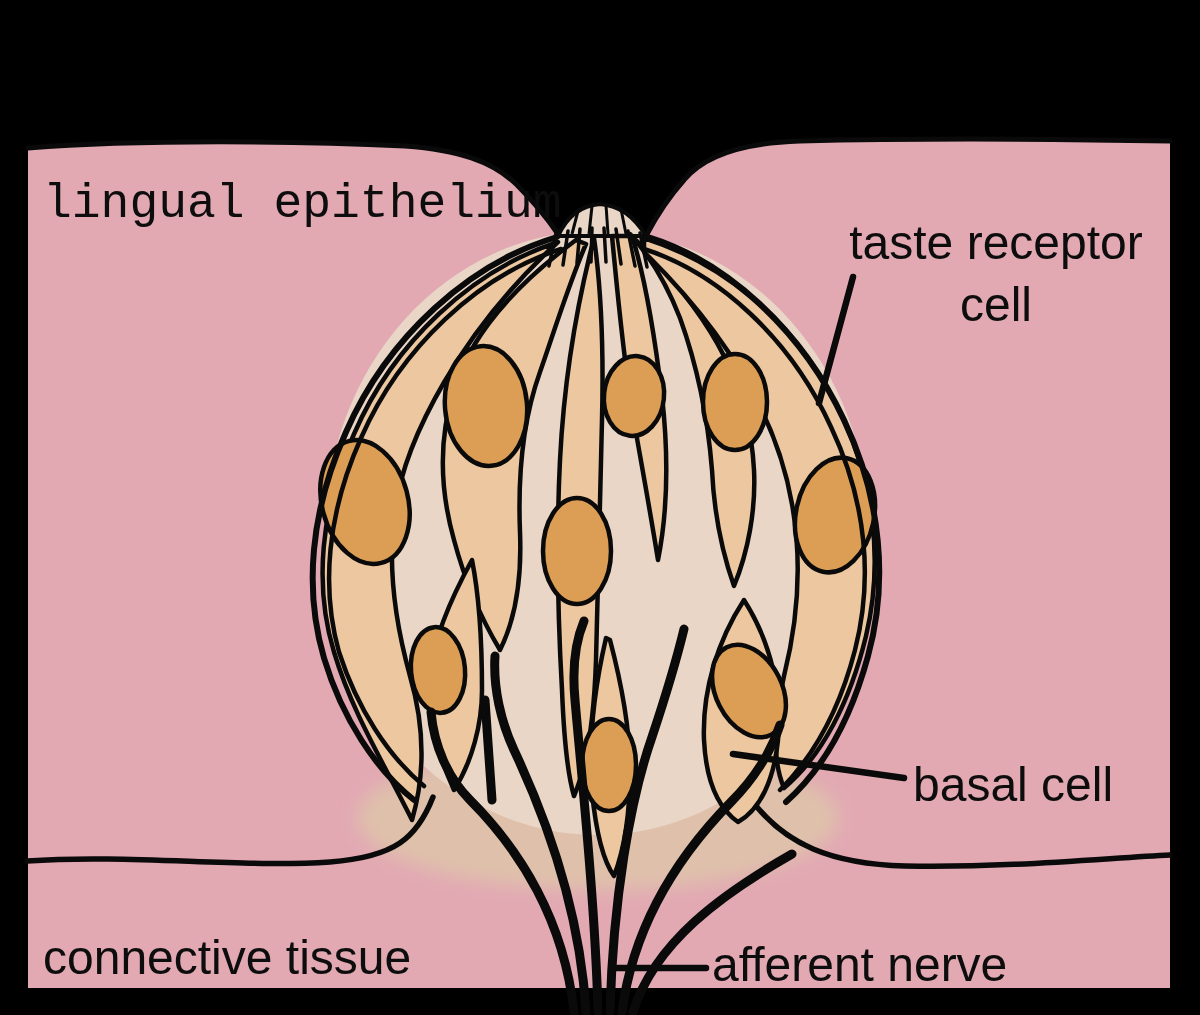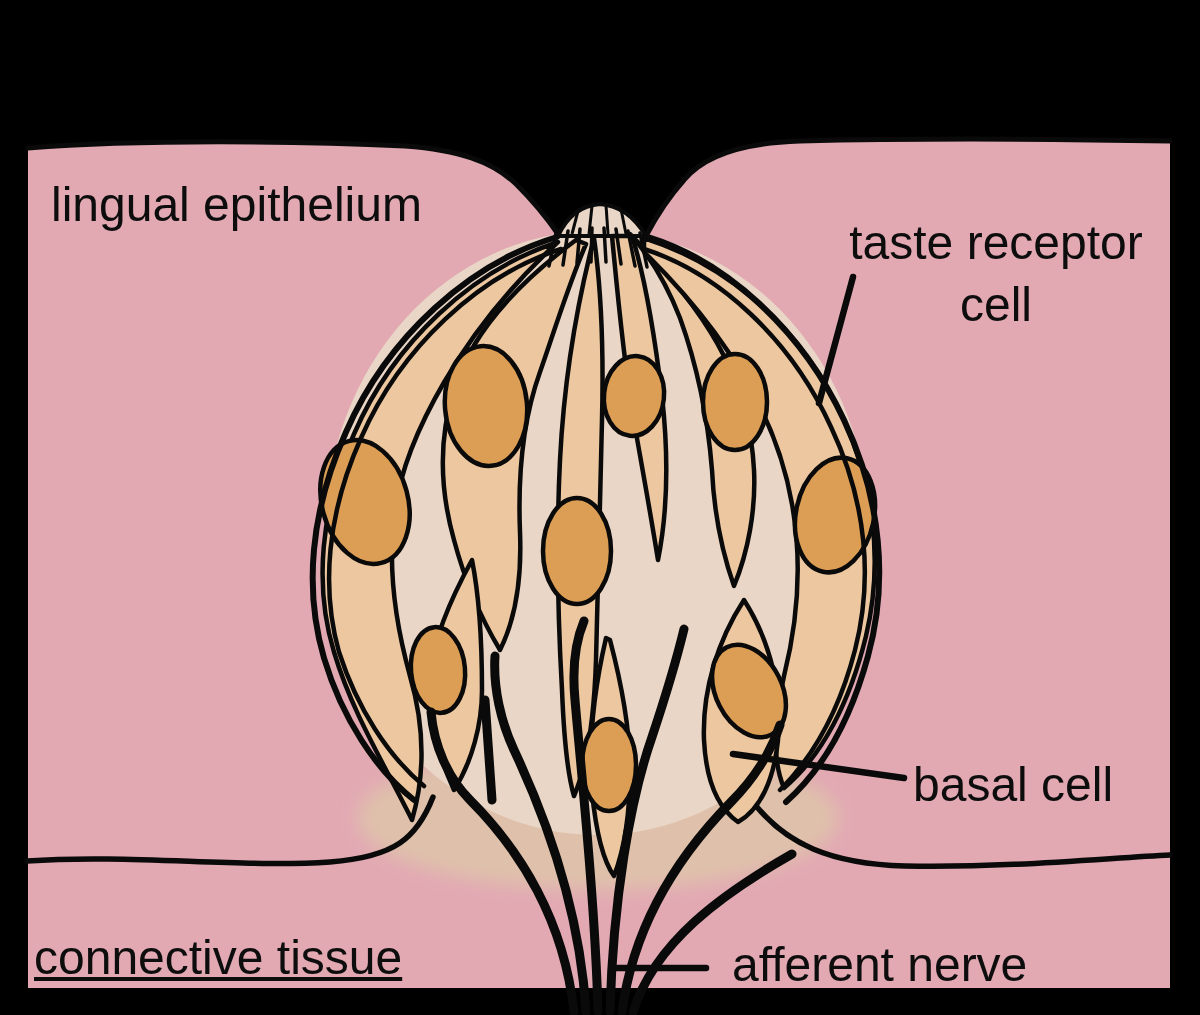--- a/index.html
+++ b/index.html
@@ -125,25 +125,25 @@
       <path d="M 757,807 C 787,843 829,864 905,866 C 1010,868 1106,858 1170,855"></path>
     </g>
 
     <g fill="none" stroke="#0a0a0a" stroke-width="6.5" stroke-linecap="round">
       <path d="M 853,277 L 819,403"></path>
       <path d="M 733,754 L 904,778"></path>
       <path d="M 615,968 L 706,968"></path>
     </g>
   </svg>
 
-  <div class="label" style="left:51px;top:176px;">lingual epithelium</div>
+  <div class="label" style="left:43px;top:176px;font-family:Liberation Mono, monospace;">lingual epithelium</div>
 
   <div class="label" style="left:913px;top:756px;">basal cell</div>
 
   <div class="label label-2line" style="left:820px;top:212px;width:352px;">
     <span>taste receptor</span>
     <span>cell</span>
   </div>
 
-  <div class="label" style="left:34px;top:929px;text-decoration:underline;">connective tissue</div>
+  <div class="label" style="left:43px;top:929px;">connective tissue</div>
 
-  <div class="label" style="left:732px;top:936px;">afferent nerve</div>
+  <div class="label" style="left:712px;top:936px;">afferent nerve</div>
 </div>
 
 </body></html>

